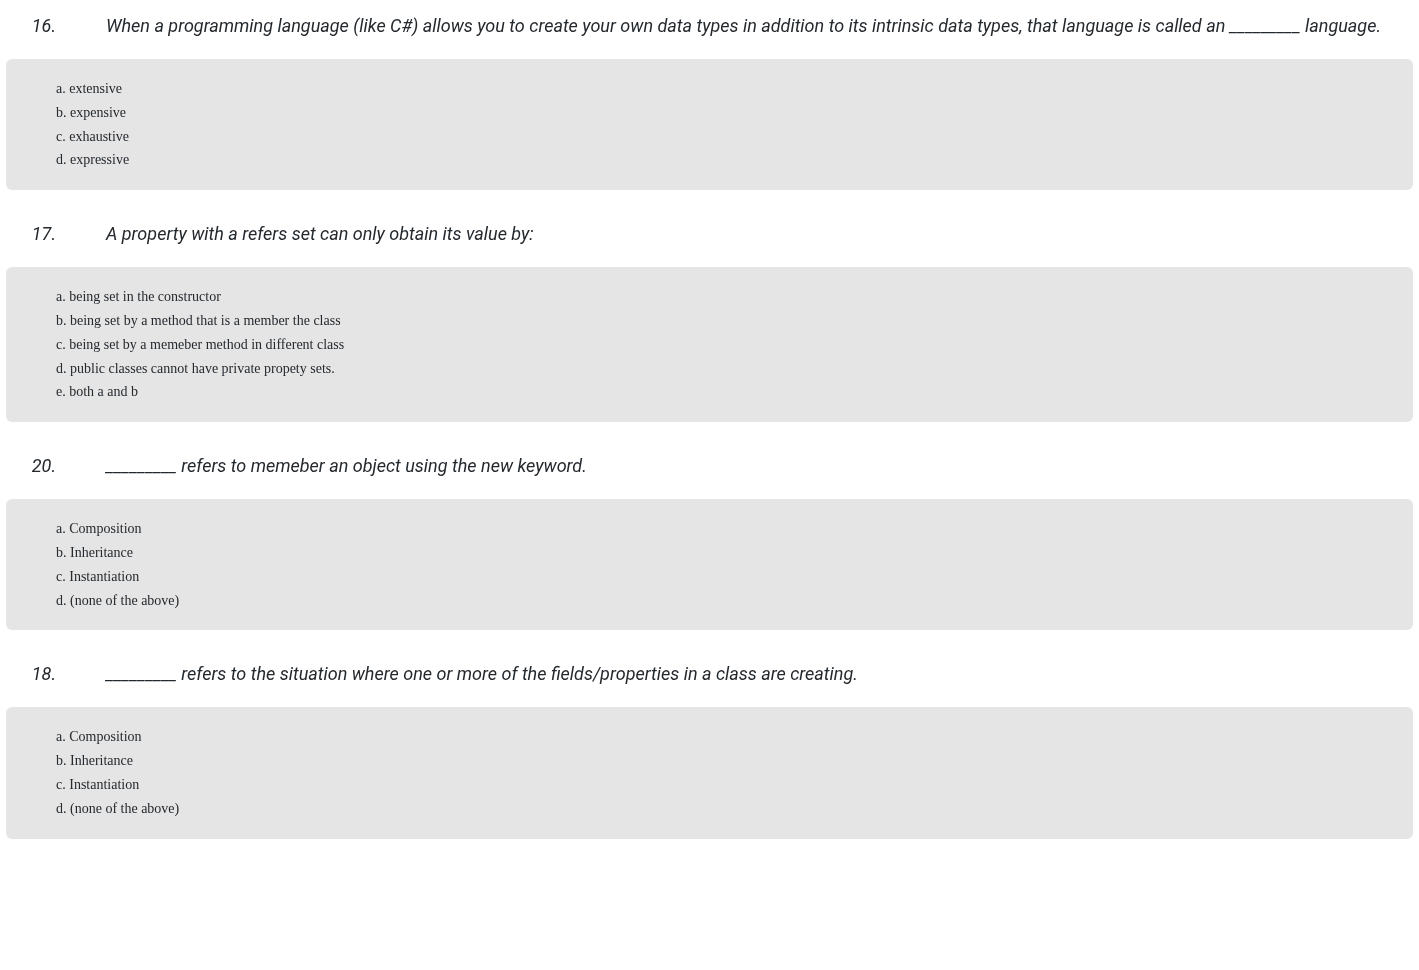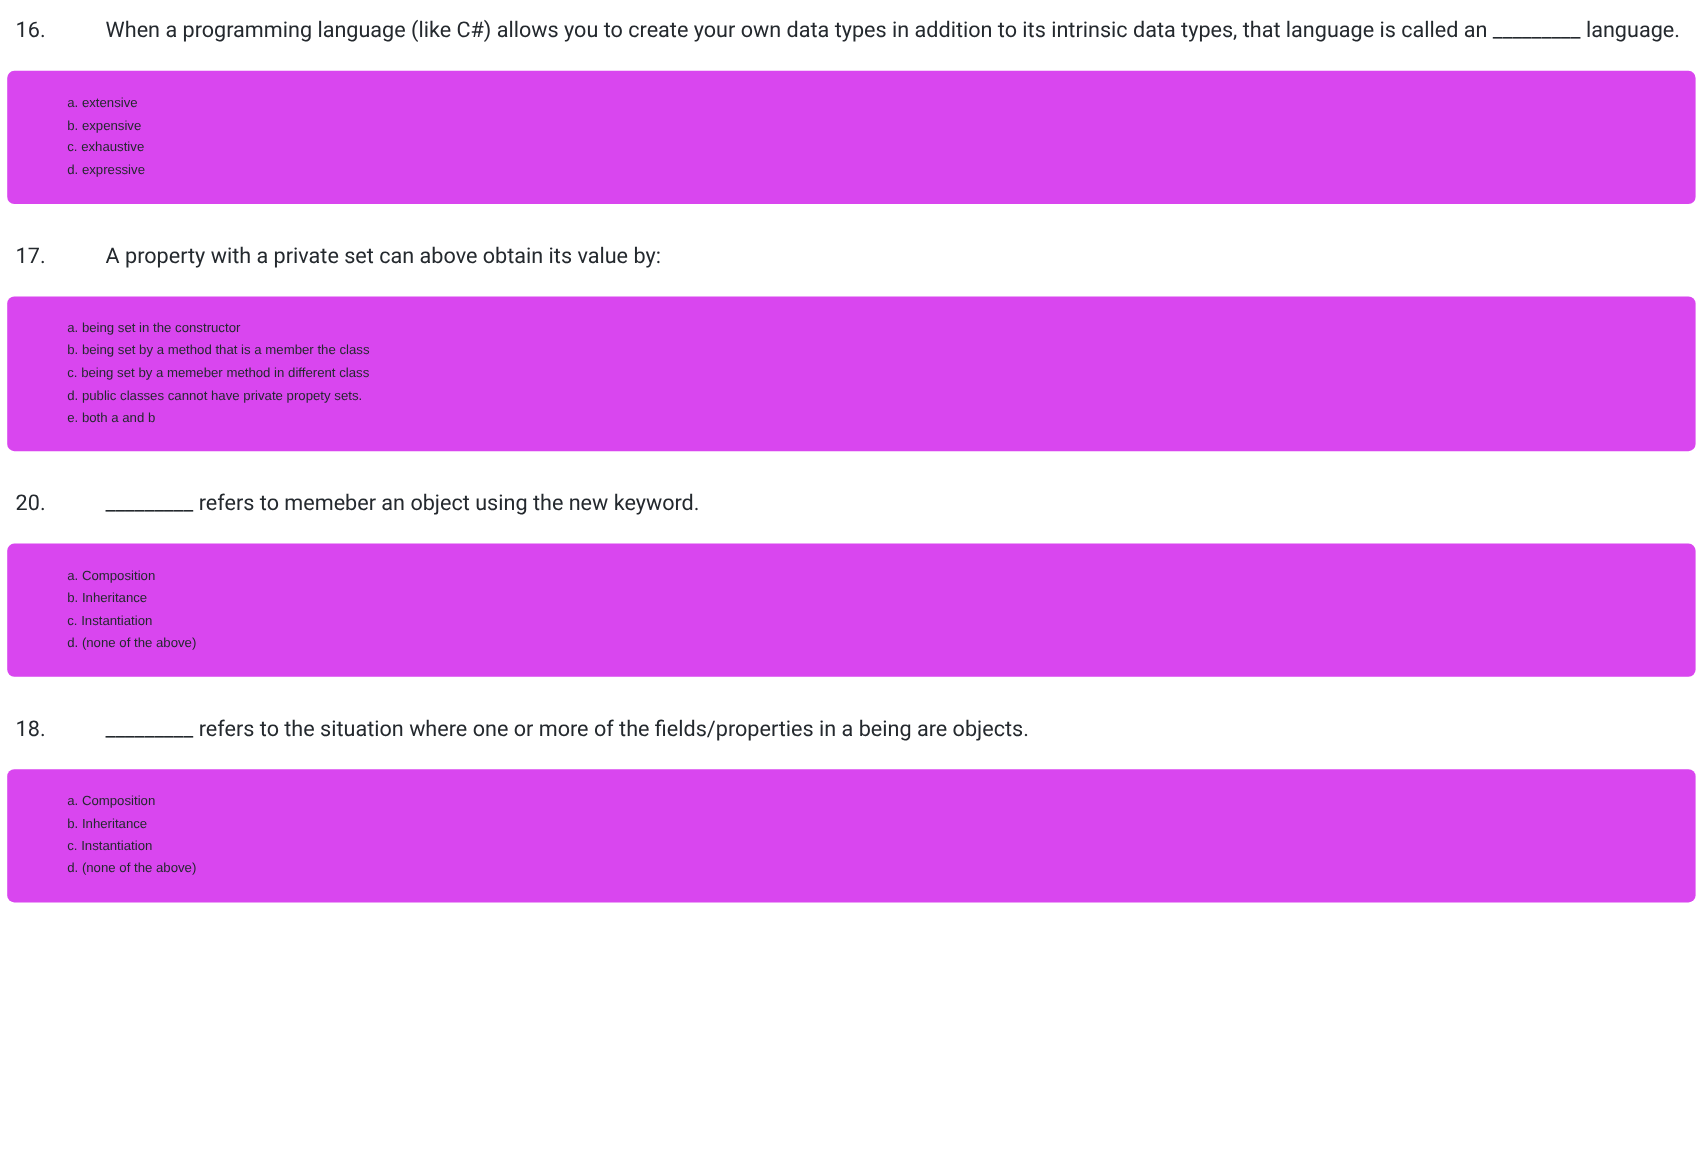--- a/index.html
+++ b/index.html
@@ -7,42 +7,43 @@
     font-size: 18px;
     color: #24292e;
     background: #ffffff;
     margin: 0;
     padding: 0;
     line-height: 1.5;
   }
   .question {
     margin-top: 12px;
     margin-bottom: 20px;
-    padding: 0 8px;
+    padding: 0 26px;
+    font-style: italic;
   }
   .question-text {
     display: flex;
     align-items: flex-start;
   }
   .q-number {
     min-width: 30px;
     text-align: right;
     margin-right: 6px;
   }
   .q-body {
     flex: 1;
     margin-left: 44px;
   }
   .options {
-    background: #d946ef;
+    background: #e5e5e5;
     border-radius: 6px;
     padding: 18px 20px 18px 50px;
     margin: 0 6px 30px 6px;
-    font-family: Liberation Sans, sans-serif;
-    font-size: 11px;
+    font-family: Liberation Serif, serif;
+    font-size: 14px;
     line-height: 1.7;
     color: #24292e;
     white-space: pre;
   }
 </style>
 </head>
 <body>
 
 <div class="question">
   <div class="question-text">
@@ -51,21 +52,21 @@
   </div>
 </div>
 <div class="options">a. extensive
 b. expensive
 c. exhaustive
 d. expressive</div>
 
 <div class="question">
   <div class="question-text">
     <div class="q-number">17.</div>
-    <div class="q-body">A property with a private set can above obtain its value by:</div>
+    <div class="q-body">A property with a refers set can only obtain its value by:</div>
   </div>
 </div>
 <div class="options">a. being set in the constructor
 b. being set by a method that is a member the class
 c. being set by a memeber method in different class
 d. public classes cannot have private propety sets.
 e. both a and b</div>
 
 <div class="question">
   <div class="question-text">
@@ -74,19 +75,19 @@
   </div>
 </div>
 <div class="options">a. Composition
 b. Inheritance
 c. Instantiation
 d. (none of the above)</div>
 
 <div class="question">
   <div class="question-text">
     <div class="q-number">18.</div>
-    <div class="q-body">_________ refers to the situation where one or more of the fields/properties in a being are objects.</div>
+    <div class="q-body">_________ refers to the situation where one or more of the fields/properties in a class are creating.</div>
   </div>
 </div>
 <div class="options">a. Composition
 b. Inheritance
 c. Instantiation
 d. (none of the above)</div>
 
 </body></html>

